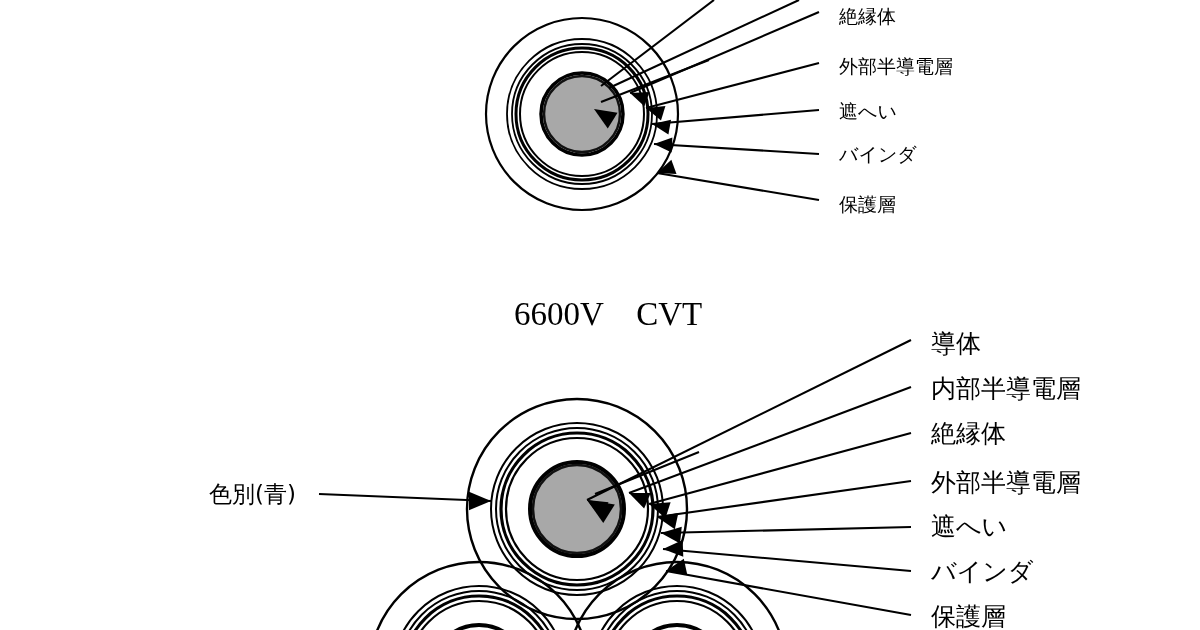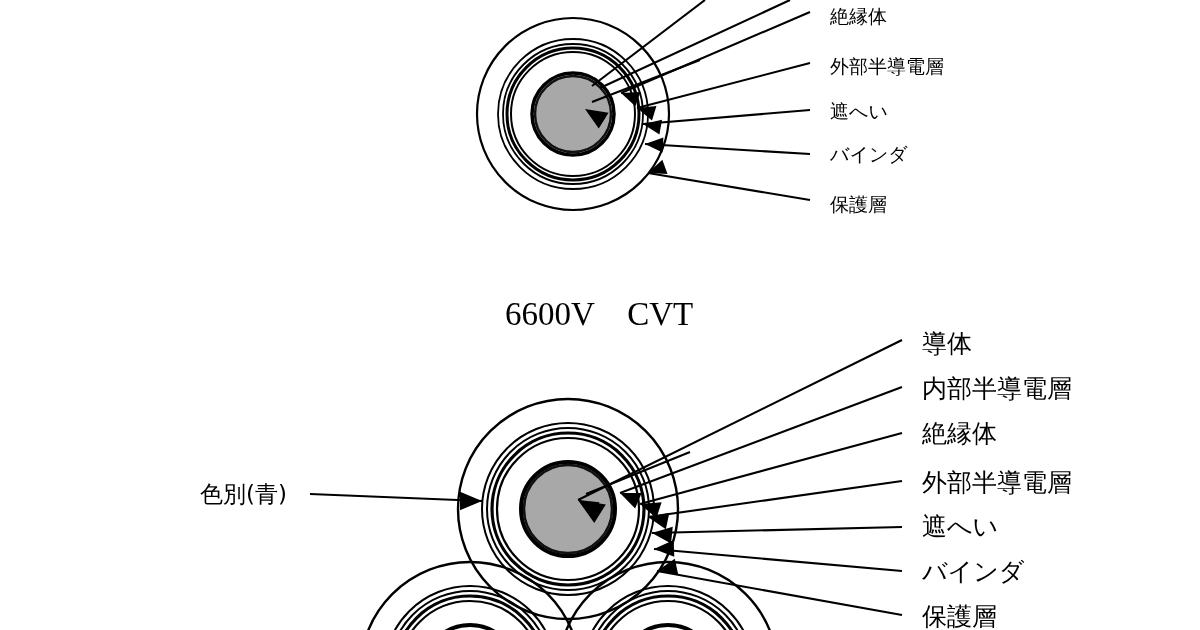--- a/index.html
+++ b/index.html
@@ -10,21 +10,21 @@
   body {
     width: 1200px;
     height: 630px;
     position: relative;
     overflow: hidden;
     font-family: "Liberation Sans", "DejaVu Sans", sans-serif;
     color: #000000;
   }
   #diagram-root {
     position: absolute;
-    left: 0;
+    left: 9px;
     top: 0;
     width: 1003px;
     height: 630px;
   }
   svg {
     display: block;
   }
   .ring {
     fill: none;
     stroke: #000000;

